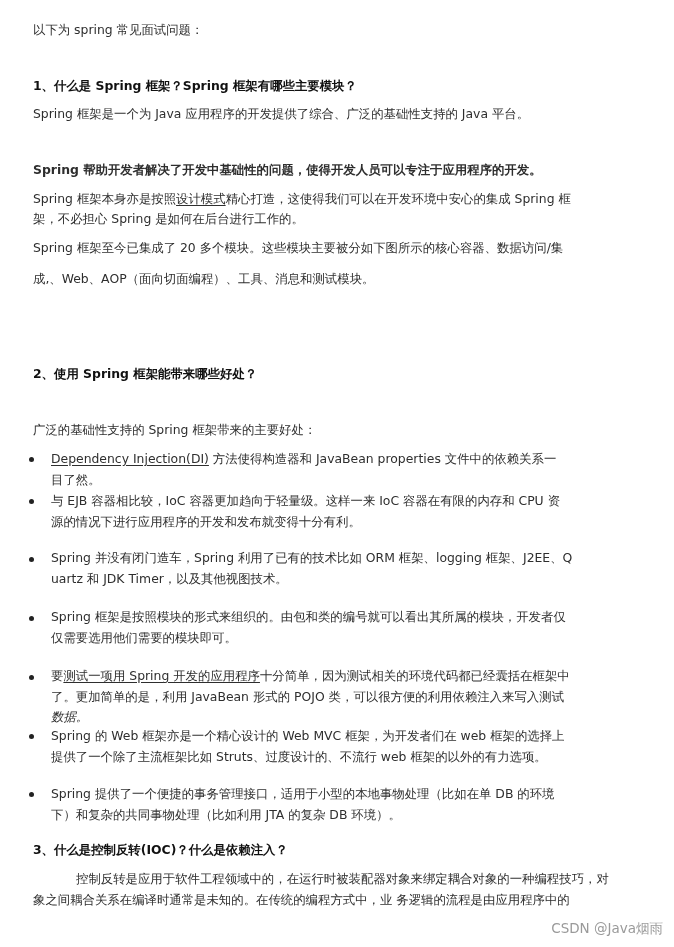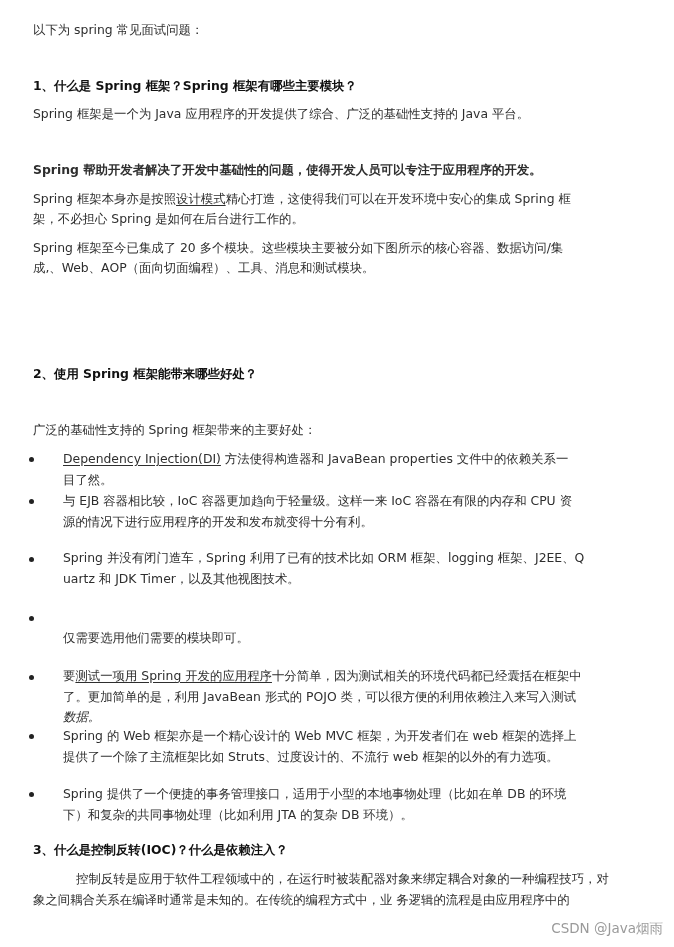--- a/index.html
+++ b/index.html
@@ -6,54 +6,55 @@
     body {
       width: 674px; height: 947px; overflow: hidden; position: relative;
       font-family: "DejaVu Sans", "Liberation Sans", sans-serif;
       color: #2b2b2b;
     }
     .page { position: absolute; left: 0; top: 0; width: 674px; height: 780px; border-radius: 10px; }
     .t { position: absolute; left: 33px; font-size: 12.4px; line-height: 20px; white-space: nowrap; color: #2e2e2e; }
     .h { position: absolute; left: 33px; font-size: 12.4px; line-height: 20px; font-weight: bold; white-space: nowrap; color: #111; }
     .u { text-decoration: underline; text-underline-offset: 2px; }
     .bullet { position: absolute; left: 29px; width: 5px; height: 5px; border-radius: 50%; background: #222; }
-    .li { position: absolute; left: 63px; font-size: 12.4px; line-height: 21px; white-space: nowrap; color: #2e2e2e; }
+    .li { position: absolute; left: 51px; font-size: 12.4px; line-height: 21px; white-space: nowrap; color: #2e2e2e; }
     .wm { position: absolute; right: 11px; top: 920px; font-size: 13.5px; color: #9a9a9a; font-family: "DejaVu Sans", sans-serif; background: rgba(255,255,255,0.55); }
   </style>
 </head>
 <body>
 
 <div class="page">
 
   <div class="t" style="top:20px;">以下为 spring 常见面试问题：</div>
 
   <div class="h" style="top:76px;">1、什么是 Spring 框架？Spring 框架有哪些主要模块？</div>
   <div class="t" style="top:104px;">Spring 框架是一个为 Java 应用程序的开发提供了综合、广泛的基础性支持的 Java 平台。</div>
   <div class="t" style="top:160px;font-weight:bold;">Spring 帮助开发者解决了开发中基础性的问题，使得开发人员可以专注于应用程序的开发。</div>
   <div class="t" style="top:189px;"><span>Spring 框架本身亦是按照</span><span class="u">设计模式</span><span>精心打造，这使得我们可以在开发环境中安心的集成 Spring 框</span></div>
   <div class="t" style="top:209px;">架，不必担心 Spring 是如何在后台进行工作的。</div>
   <div class="t" style="top:238px;">Spring 框架至今已集成了 20 多个模块。这些模块主要被分如下图所示的核心容器、数据访问/集</div>
-  <div class="t" style="top:258px;">成,、Web、AOP（面向切面编程）、工具、消息和测试模块。</div>
+  <div class="t" style="top:269px;">成,、Web、AOP（面向切面编程）、工具、消息和测试模块。</div>
 
   <div class="h" style="top:364px;">2、使用 Spring 框架能带来哪些好处？</div>
   <div class="t" style="top:420px;">广泛的基础性支持的 Spring 框架带来的主要好处：</div>
 
   <div class="bullet" style="top:457px;"></div>
   <div class="li" style="top:448px;"><span class="u">Dependency Injection(DI)</span><span> 方法使得构造器和 JavaBean  properties 文件中的依赖关系一</span></div>
   <div class="li" style="top:469px;">目了然。</div>
 
   <div class="bullet" style="top:499px;"></div>
   <div class="li" style="top:490px;">与 EJB 容器相比较，IoC 容器更加趋向于轻量级。这样一来 IoC 容器在有限的内存和 CPU 资</div>
   <div class="li" style="top:511px;">源的情况下进行应用程序的开发和发布就变得十分有利。</div>
 
   <div class="bullet" style="top:557px;"></div>
   <div class="li" style="top:547px;">Spring 并没有闭门造车，Spring 利用了已有的技术比如 ORM 框架、logging 框架、J2EE、Q</div>
   <div class="li" style="top:568px;">uartz 和 JDK  Timer，以及其他视图技术。</div>
 
   <div class="bullet" style="top:616px;"></div>
+  <div class="li" style="top:606px;">Spring 框架是按照模块的形式来组织的。由包和类的编号就可以看出其所属的模块，开发者仅</div>
   <div class="li" style="top:627px;">仅需要选用他们需要的模块即可。</div>
 
   <div class="bullet" style="top:675px;"></div>
   <div class="li" style="top:665px;"><span>要</span><span class="u">测试一项用 Spring 开发的应用程序</span><span>十分简单，因为测试相关的环境代码都已经囊括在框架中</span></div>
   <div class="li" style="top:686px;">了。更加简单的是，利用 JavaBean 形式的 POJO 类，可以很方便的利用依赖注入来写入测试</div>
   <div class="li" style="top:706px;font-style:italic;">数据。</div>
 
   <div class="bullet" style="top:734px;"></div>
   <div class="li" style="top:725px;">Spring 的 Web 框架亦是一个精心设计的 Web  MVC 框架，为开发者们在 web 框架的选择上</div>
   <div class="li" style="top:746px;">提供了一个除了主流框架比如 Struts、过度设计的、不流行 web 框架的以外的有力选项。</div>

